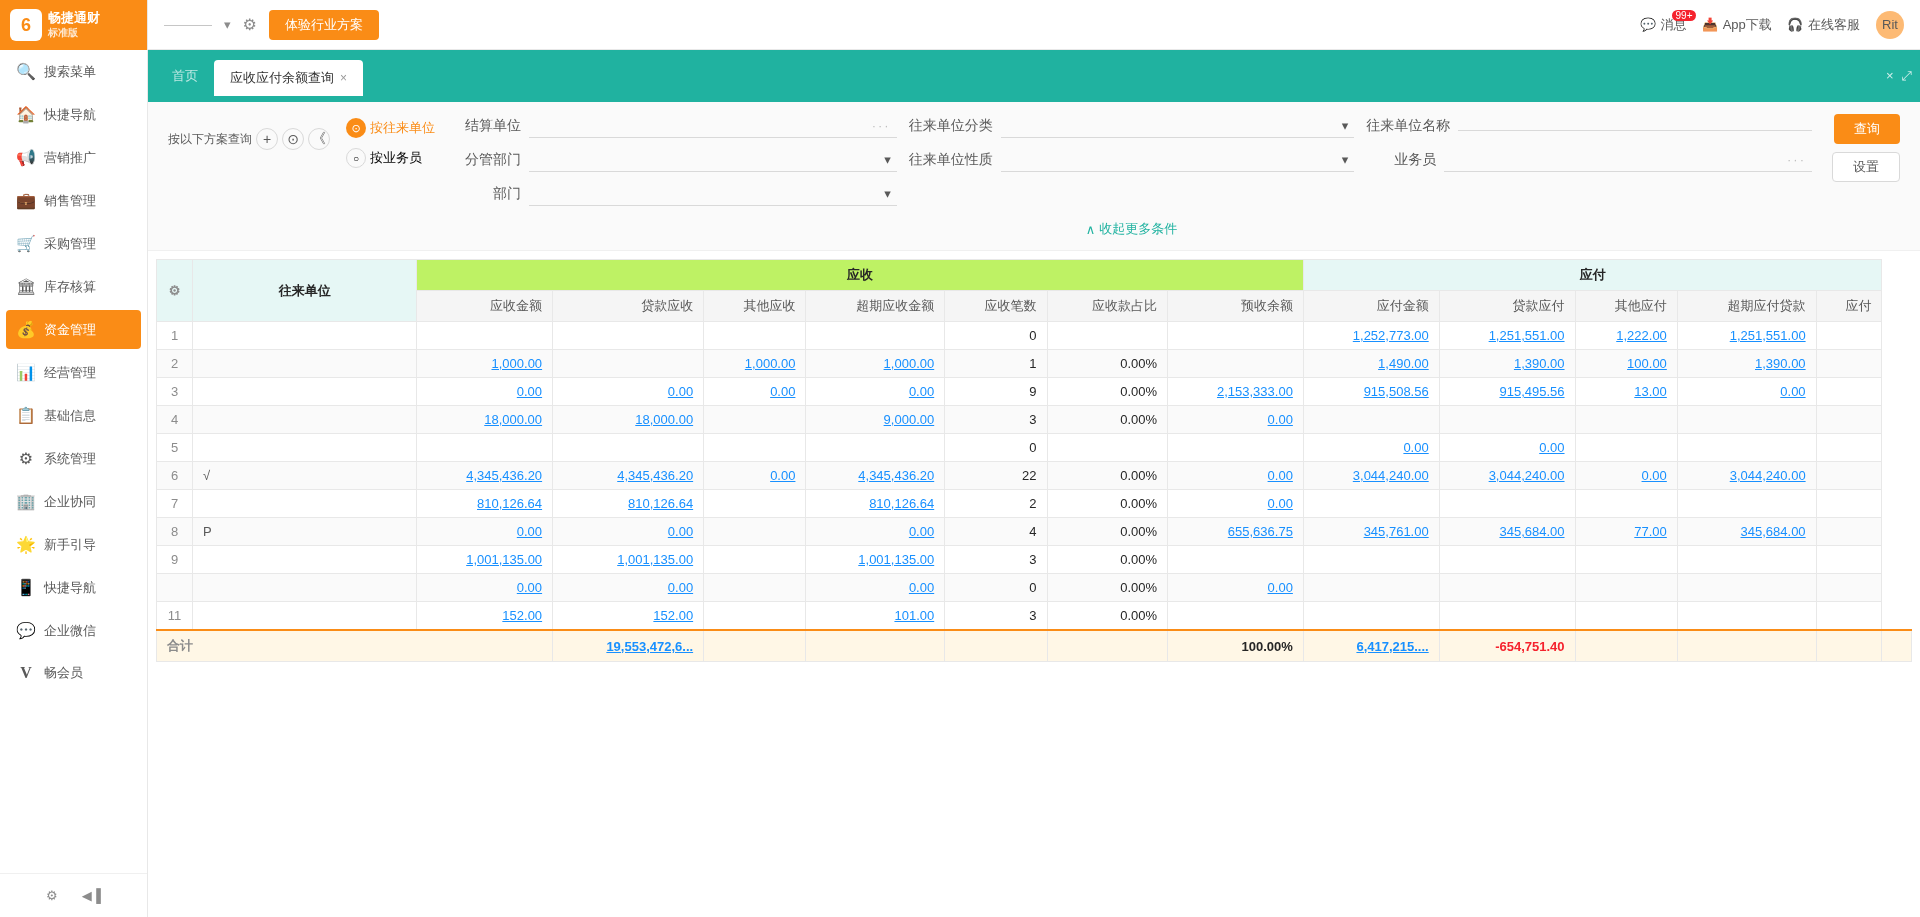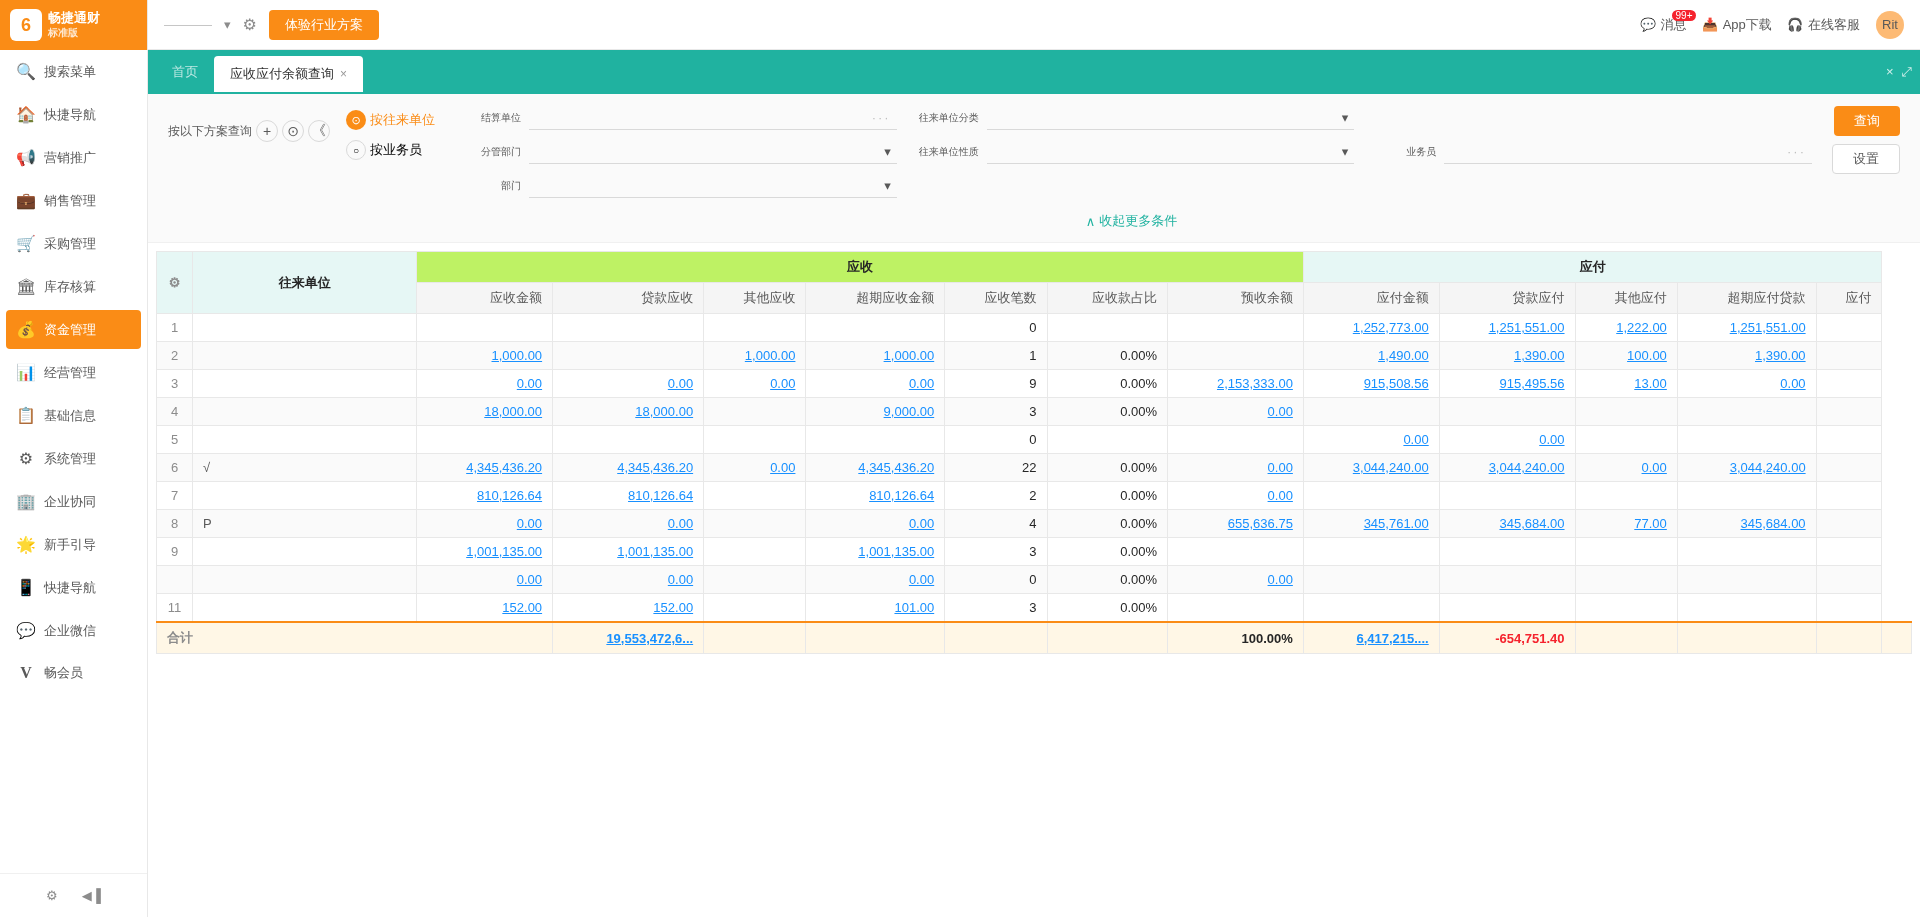--- a/index.html
+++ b/index.html
@@ -27,21 +27,21 @@
     .topbar-chevron { color: #8c8c8c; cursor: pointer; }
     .topbar-gear { color: #8c8c8c; cursor: pointer; font-size: 16px; }
     .topbar-solution-btn { background: #fa8c16; color: #fff; border: none; padding: 6px 16px; border-radius: 4px; cursor: pointer; font-size: 13px; }
     .topbar-right { margin-left: auto; display: flex; align-items: center; gap: 16px; color: #595959; }
     .topbar-badge { position: relative; cursor: pointer; }
     .topbar-badge-dot { position: absolute; top: -6px; right: -10px; background: #f5222d; color: #fff; font-size: 10px; border-radius: 8px; padding: 0 4px; min-width: 18px; text-align: center; }
     .topbar-action { display: flex; align-items: center; gap: 4px; cursor: pointer; color: #595959; }
     .topbar-avatar { width: 28px; height: 28px; background: #fdba74; border-radius: 50%; display: flex; align-items: center; justify-content: center; color: #595959; font-size: 12px; cursor: pointer; }
 
     
-    .tabbar { background: #20b2a0; display: flex; align-items: center; padding: 0 8px; height: 44px; }
+    .tabbar { background: #20b2a0; display: flex; align-items: center; padding: 0 8px; height: 52px; }
     .tab { padding: 0 16px; height: 40px; display: flex; align-items: center; gap: 6px; cursor: pointer; color: #fff; opacity: 0.7; font-size: 13px; }
     .tab.active { background: #fff; color: #333; border-radius: 4px 4px 0 0; opacity: 1; margin-top: 4px; height: 36px; }
     .tab-close { font-size: 12px; color: #999; cursor: pointer; }
     .tabbar-controls { margin-left: auto; display: flex; gap: 8px; color: #fff; opacity: 0.8; font-size: 16px; cursor: pointer; }
 
     
     .content { flex: 1; background: #f5f5f5; overflow: hidden; display: flex; flex-direction: column; padding: 0; }
     .page { background: #fff; margin: 0; flex: 1; display: flex; flex-direction: column; overflow: hidden; }
 
     
@@ -53,21 +53,21 @@
     
     .filter-area { padding: 12px 20px; background: #fafafa; border-bottom: 1px solid #f0f0f0; }
     .filter-label { color: #595959; font-size: 12px; white-space: nowrap; }
     .filter-panel { display: flex; align-items: center; gap: 4px; margin-bottom: 8px; }
     .filter-panel-btns { display: flex; align-items: center; gap: 4px; }
     .filter-add-btn { width: 22px; height: 22px; border-radius: 50%; border: 1px solid #d9d9d9; display: flex; align-items: center; justify-content: center; cursor: pointer; color: #595959; font-size: 14px; }
     .filter-option { display: flex; align-items: center; gap: 4px; padding: 4px 8px; border-radius: 4px; cursor: pointer; }
     .filter-option.active { color: #fa8c16; }
     .filter-option-icon { width: 20px; height: 20px; border-radius: 50%; background: #fa8c16; display: flex; align-items: center; justify-content: center; color: #fff; font-size: 11px; }
     .filter-field { display: flex; align-items: center; gap: 8px; }
-    .filter-field-label { color: #595959; font-size: 10px; white-space: nowrap; min-width: 70px; text-align: right; }
+    .filter-field-label { color: #595959; font-size: 14px; white-space: nowrap; min-width: 70px; text-align: right; }
     .filter-input { flex: 1; border: none; border-bottom: 1px solid #d9d9d9; padding: 4px 6px; background: transparent; color: #595959; font-size: 13px; cursor: pointer; display: flex; align-items: center; justify-content: space-between; }
     .collapse-btn { display: flex; align-items: center; justify-content: center; color: #20b2a0; cursor: pointer; gap: 4px; font-size: 12px; margin-top: 4px; }
 
     
     .table-container { flex: 1; overflow: auto; padding: 8px 8px 0; }
     table { width: 100%; border-collapse: collapse; font-size: 12px; background: #fff; }
     thead tr th { background: #f5f5f5; padding: 6px 10px; border: 1px solid #e8e8e8; text-align: right; color: #595959; font-weight: normal; white-space: nowrap; }
     thead tr.group-header th { background: #e6f7f5; color: #262626; font-weight: bold; }
     tbody tr td { padding: 6px 10px; border: 1px solid #e8e8e8; text-align: right; color: #262626; white-space: nowrap; }
     tbody tr td:first-child { text-align: center; color: #8c8c8c; }
@@ -240,20 +240,24 @@
                 <span class="filter-field-label">结算单位</span>
                 <div class="filter-input" style="display:flex;align-items:center;justify-content:flex-end;">
                   <span style="color:#bfbfbf;letter-spacing:2px;">···</span>
                 </div>
               </div>
               <div class="filter-field">
                 <span class="filter-field-label">往来单位分类</span>
                 <div class="filter-input" style="display:flex;align-items:center;justify-content:flex-end;">
                   <span>▾</span>
                 </div>
+              </div>
+              <div class="filter-field">
+                <span class="filter-field-label">往来单位名称</span>
+                <div class="filter-input"></div>
               </div>
             </div>
 
             <div style="display:grid;grid-template-columns:repeat(3,1fr);gap:12px;margin-bottom:10px;">
               <div class="filter-field">
                 <span class="filter-field-label">分管部门</span>
                 <div class="filter-input" style="display:flex;align-items:center;justify-content:flex-end;">
                   <span>▾</span>
                 </div>
               </div>

